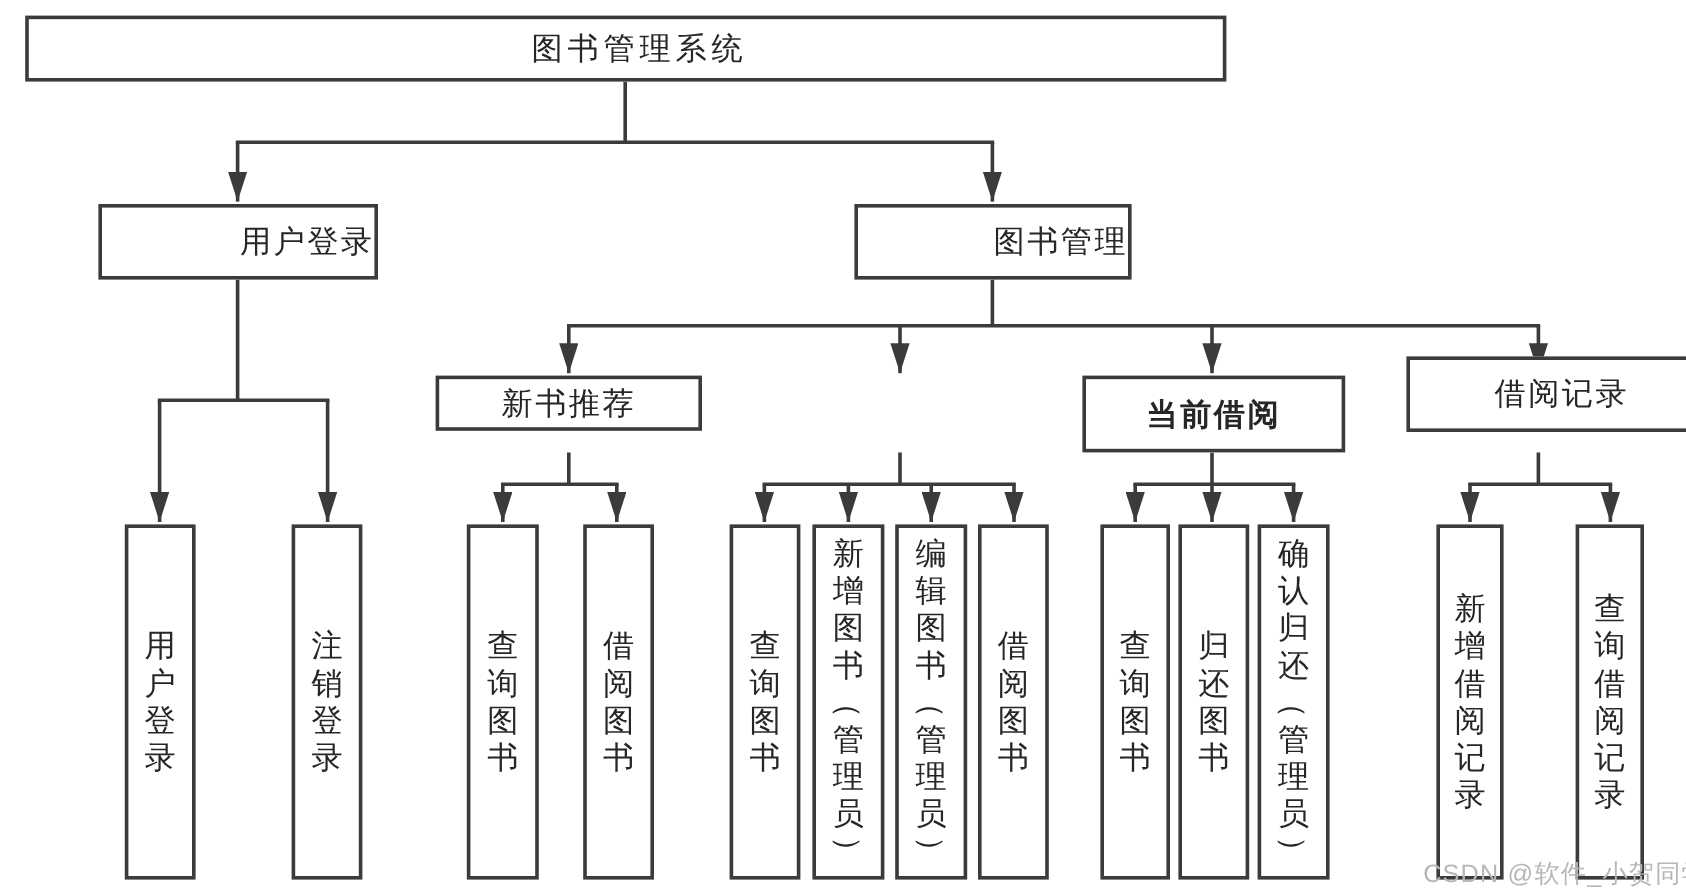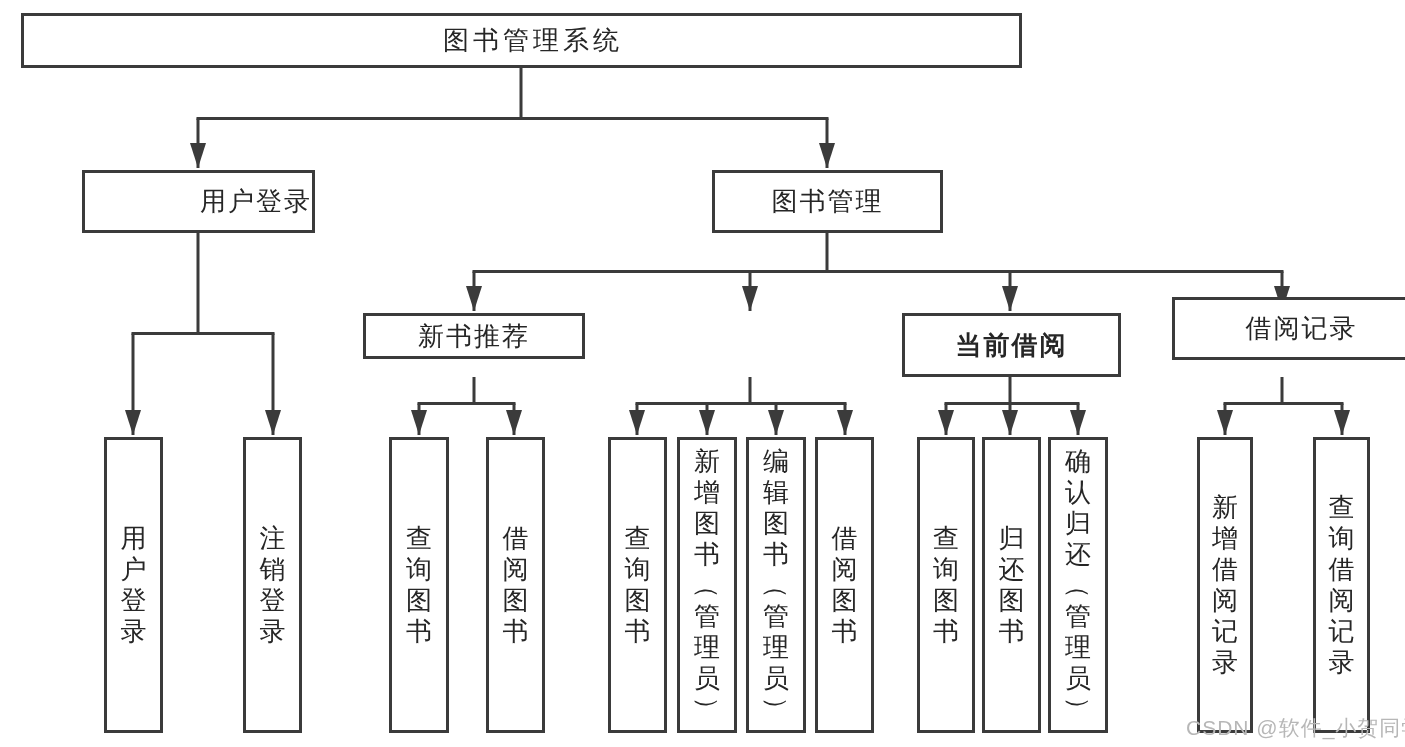--- a/index.html
+++ b/index.html
@@ -73,21 +73,21 @@
     </g>
   </svg>
 
   <div class="hbox title" style="left:21px;top:13px;width:1001px;height:55px;padding-left:23px;">
     <span>图书管理系统</span>
   </div>
 
   <div class="hbox" style="left:82px;top:170px;width:233px;height:63px;justify-content:flex-end;">
     <span>用户登录</span>
   </div>
-  <div class="hbox" style="left:712px;top:170px;width:231px;height:63px;">
+  <div class="hbox" style="left:712px;top:170px;width:231px;height:63px;justify-content:flex-end;">
     <span>图书管理</span>
   </div>
 
   <div class="hbox" style="left:363px;top:313px;width:222px;height:46px;">
     <span>新书推荐</span>
   </div>
   <div class="hbox" style="left:902px;top:313px;width:219px;height:64px;font-weight:bold;">
     <span>当前借阅</span>
   </div>
   <div class="hbox" style="left:1172px;top:297px;width:259px;height:63px;">

